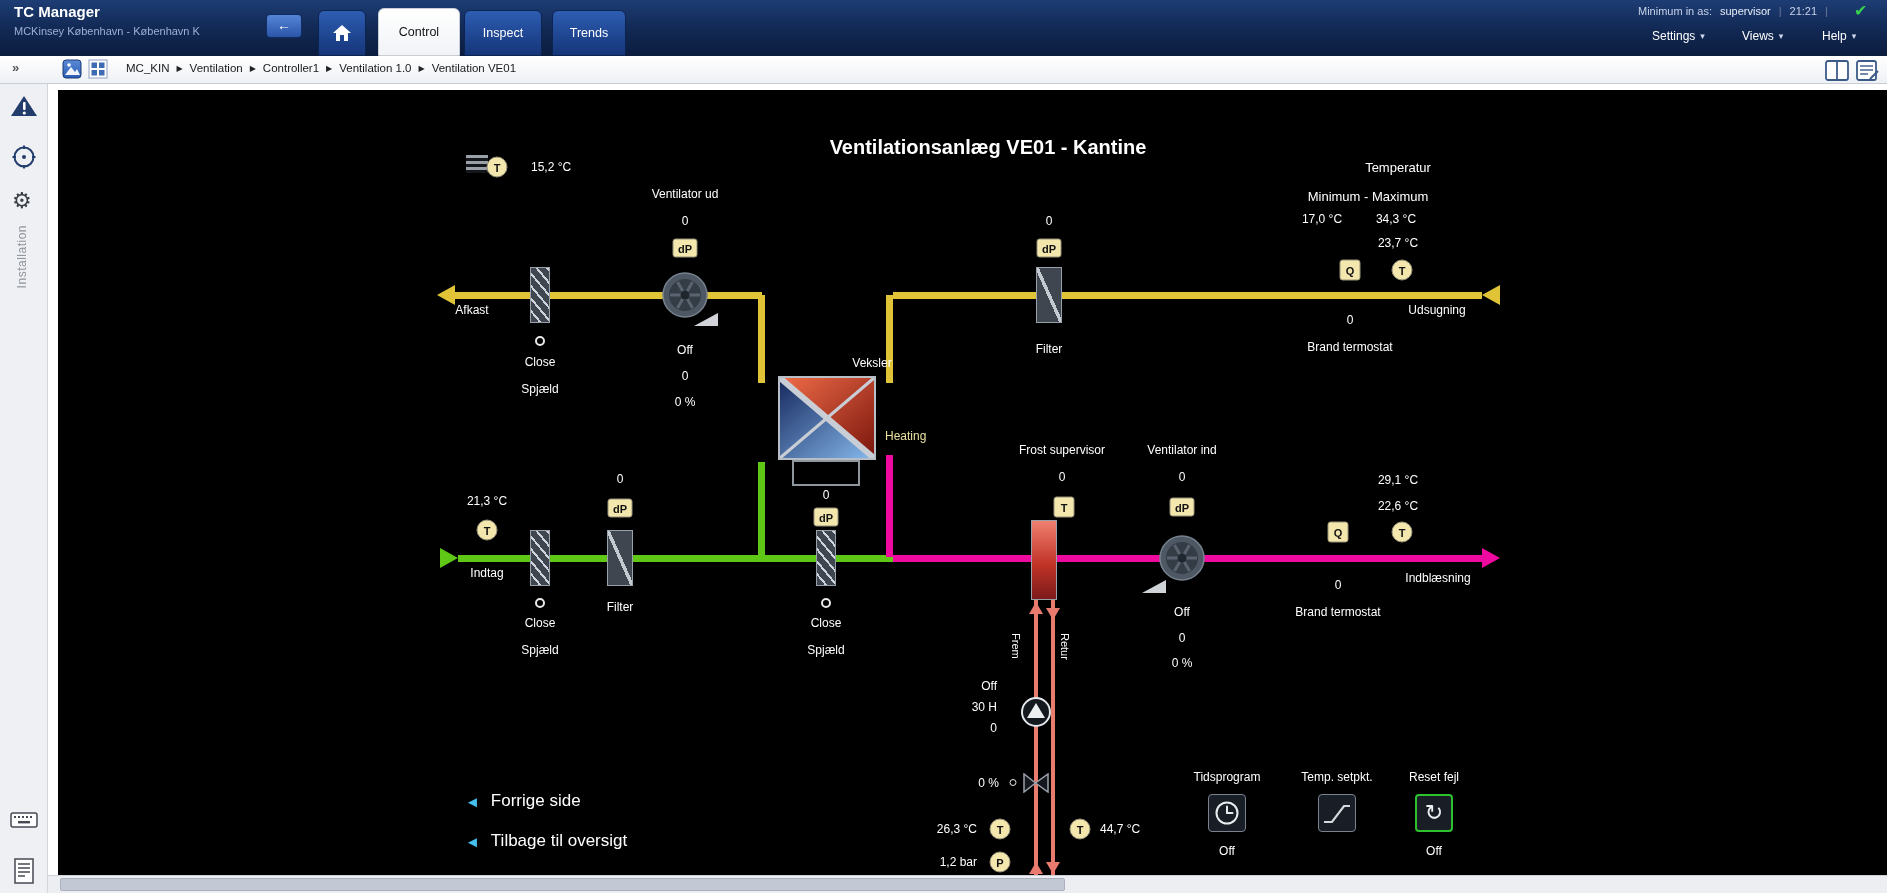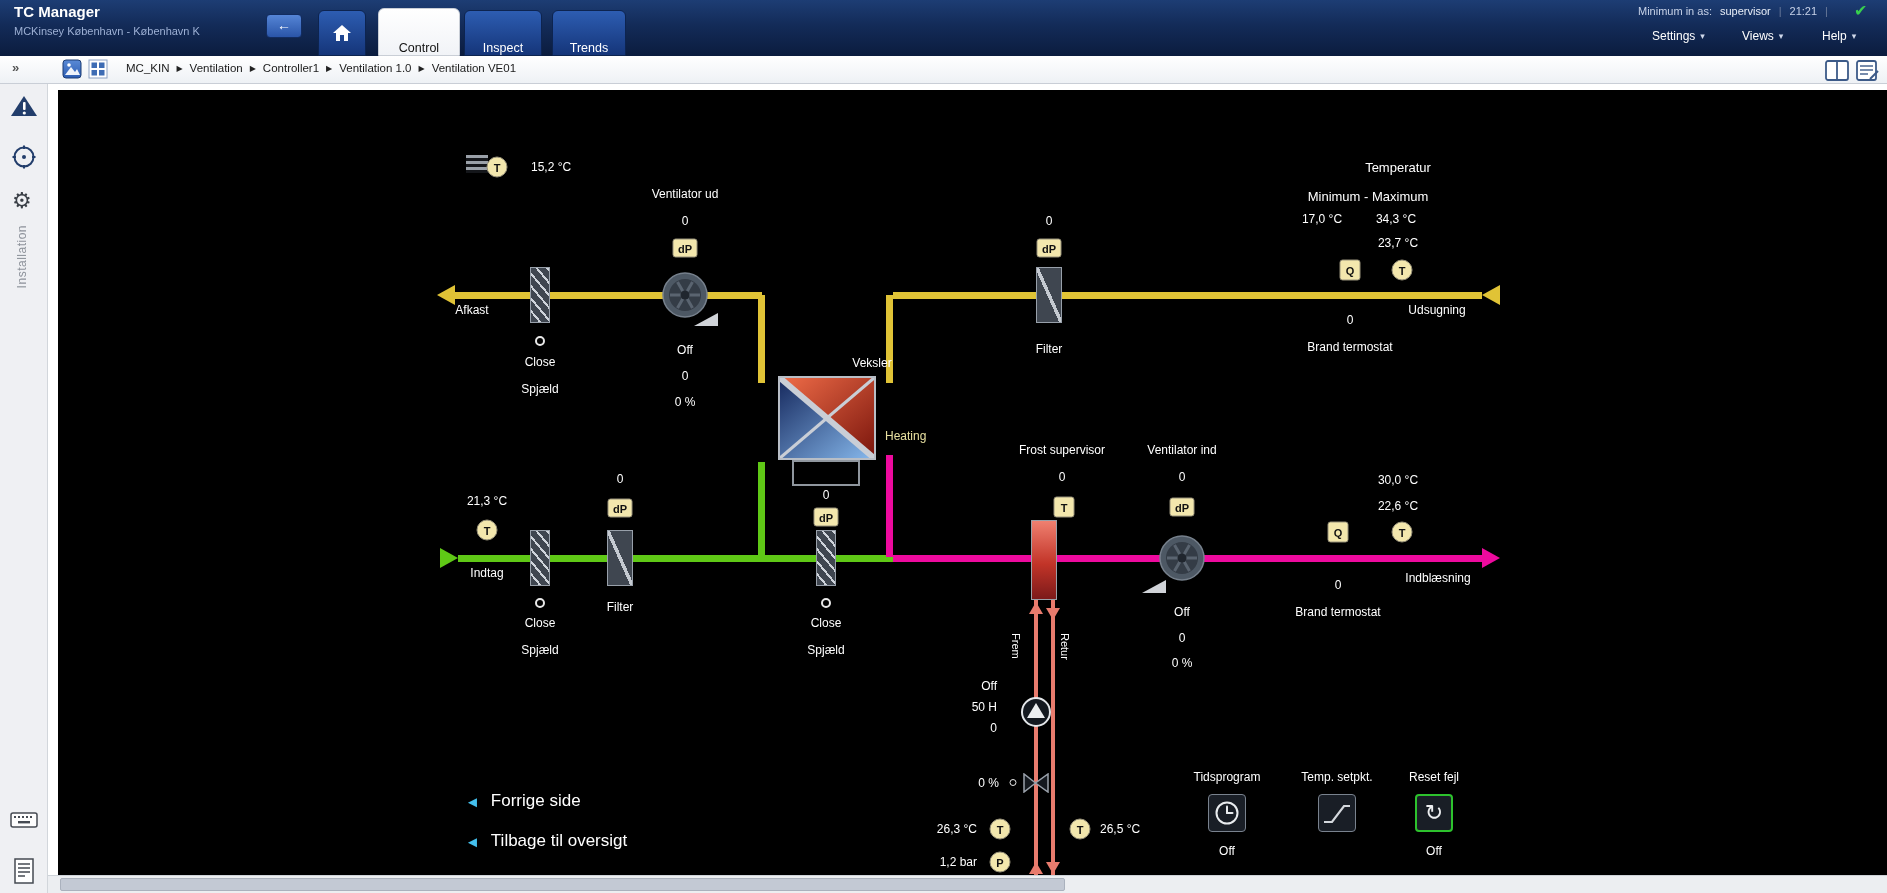--- a/index.html
+++ b/index.html
@@ -13,21 +13,21 @@
   .appTitle{position:absolute;left:14px;top:3px;color:#fff;font-size:15px;font-weight:bold}
   .siteName{position:absolute;left:14px;top:25px;color:#9db0d4;font-size:11px}
   .backBtn{position:absolute;left:266px;top:14px;width:36px;height:24px;border-radius:4px;
     background:linear-gradient(#5585d6,#2a55a8);border:1px solid #122c60;color:#fff;
     text-align:center;line-height:21px;font-size:14px;cursor:pointer}
   .homeBtn{position:absolute;left:318px;top:10px;width:48px;height:46px;border-radius:6px 6px 0 0;
     background:linear-gradient(180deg,#2d5db2,#153579);border:1px solid #0d2450;
     display:flex;align-items:center;justify-content:center;cursor:pointer}
   .tab{position:absolute;top:10px;height:46px;width:82px;border-radius:6px 6px 0 0;
     background:linear-gradient(180deg,#2d5db2,#153579);border:1px solid #0d2450;color:#fff;
-    font-size:12.5px;display:flex;align-items:flex-end;justify-content:center;cursor:pointer}
+    font-size:12.5px;display:flex;align-items:center;justify-content:center;cursor:pointer}
   .tab.active{top:8px;height:48px;background:linear-gradient(#ffffff,#f1f3f7);color:#111;border-color:#c9ced6}
   .loginRow{position:absolute;left:1638px;top:5px;display:flex;gap:8px;color:#c7d2e8;font-size:11px;align-items:center}
   .loginRow .usr{color:#e8eef8}
   .loginRow .sep{color:#6a7a9a}
   .checkIc{position:absolute;left:1854px;top:1px;font-size:16px;color:#38d04e}
   .menu{position:absolute;top:29px;display:flex;gap:5px;align-items:center;color:#fff;font-size:12px;cursor:pointer}
   .menu .caret{font-size:9px;color:#cfd8ea}
 
   
   .crumbBar{position:absolute;left:0;top:56px;width:1887px;height:28px;
@@ -233,20 +233,21 @@
         </svg>
     </div>
   </div>
 
   <div class="canvasWhite"></div>
   <div class="canvasBlack"></div>
   <div class="hscroll">
     <div class="hthumb"></div>
   </div>
 
+  <div class="t tc big" style="left:988px;top:136px">Ventilationsanlæg VE01 - Kantine</div>
 
   <div class="svgel" style="left:466px;top:155px;width:22px;height:18px;background:repeating-linear-gradient(180deg,#9aa0a8 0 3px,#14161a 3px 6px)"></div>
   <div class="badge bc" style="left:497px;top:167px">T</div>
   <div class="t" style="left:531px;top:160px">15,2 °C</div>
 
   <div class="arrL" style="left:437px;top:285px;border-right:18px solid #e0c336"></div>
   <div class="duct" style="left:455px;top:292px;width:307px;height:7px;background:#e0c336"></div>
   <div class="duct" style="left:758px;top:295px;width:7px;height:88px;background:#e0c336"></div>
   <div class="duct" style="left:886px;top:295px;width:7px;height:88px;background:#e0c336"></div>
   <div class="duct" style="left:893px;top:292px;width:589px;height:7px;background:#e0c336"></div>
@@ -369,60 +370,60 @@
           <line x1="24" y1="24" x2="31.5" y2="11"></line>
         </g>
         <circle cx="24" cy="24" r="4.5" fill="#20262e"></circle>
       </svg>
   </div>
   <div class="ramp" style="left:1142px;top:580px"></div>
   <div class="t tc" style="left:1182px;top:605px">Off</div>
   <div class="t tc" style="left:1182px;top:631px">0</div>
   <div class="t tc" style="left:1182px;top:656px">0 %</div>
 
-  <div class="t tc" style="left:1398px;top:473px">30,0 °C</div>
+  <div class="t tc" style="left:1398px;top:473px">29,1 °C</div>
   <div class="t tc" style="left:1398px;top:499px">22,6 °C</div>
   <div class="badge bq" style="left:1338px;top:532px">Q</div>
   <div class="badge bc" style="left:1402px;top:532px">T</div>
   <div class="t tc" style="left:1338px;top:578px">0</div>
   <div class="t tc" style="left:1338px;top:605px">Brand termostat</div>
   <div class="t tc" style="left:1438px;top:571px">Indblæsning</div>
 
   <div class="pipe" style="left:1034px;top:598px;height:284px"></div>
   <div class="pipe" style="left:1051px;top:598px;height:284px"></div>
   <div class="arrU" style="left:1029px;top:602px;border-bottom:12px solid #e87b6d"></div>
   <div class="arrD" style="left:1046px;top:608px;border-top:12px solid #e87b6d"></div>
   <div class="arrU" style="left:1029px;top:862px;border-bottom:12px solid #e87b6d"></div>
   <div class="arrD" style="left:1046px;top:862px;border-top:12px solid #e87b6d"></div>
   <div class="vtext" style="left:1010px;top:633px">Frem</div>
   <div class="vtext" style="left:1059px;top:633px">Retur</div>
 
   <div class="t tr" style="left:997px;top:679px">Off</div>
-  <div class="t tr" style="left:997px;top:700px">50 H</div>
+  <div class="t tr" style="left:997px;top:700px">30 H</div>
   <div class="t tr" style="left:997px;top:721px">0</div>
   <div class="svgel" style="left:1020px;top:696px">
     <svg width="32" height="32" viewBox="0 0 32 32">
         <circle cx="16" cy="16" r="14" fill="#141920" stroke="#e4e7ea" stroke-width="2"></circle>
         <polygon points="16,7 25,22 7,22" fill="#eceef0"></polygon>
       </svg>
   </div>
 
   <div class="t tr" style="left:999px;top:776px">0 %</div>
   <div class="dot" style="left:1013px;top:779px;width:7px;height:7px;border-width:1.5px"></div>
   <div class="svgel" style="left:1023px;top:773px">
     <svg width="26" height="20" viewBox="0 0 26 20">
         <polygon points="1,1 1,19 12.5,10" fill="#14181e" stroke="#9aa1ab" stroke-width="1.5"></polygon>
         <polygon points="25,1 25,19 12.5,10" fill="#14181e" stroke="#9aa1ab" stroke-width="1.5"></polygon>
       </svg>
   </div>
 
   <div class="t tr" style="left:977px;top:822px">26,3 °C</div>
   <div class="badge bc" style="left:1000px;top:829px">T</div>
   <div class="badge bc" style="left:1080px;top:829px">T</div>
-  <div class="t" style="left:1100px;top:822px">26,5 °C</div>
+  <div class="t" style="left:1100px;top:822px">44,7 °C</div>
   <div class="t tr" style="left:977px;top:855px">1,2 bar</div>
   <div class="badge bc" style="left:1000px;top:862px">P</div>
 
   <div class="link" style="left:465px;top:791px">
     <span class="larrow">◄</span>
     <span class="ltxt">Forrige side</span>
   </div>
   <div class="link" style="left:465px;top:831px">
     <span class="larrow">◄</span>
     <span class="ltxt">Tilbage til oversigt</span>

